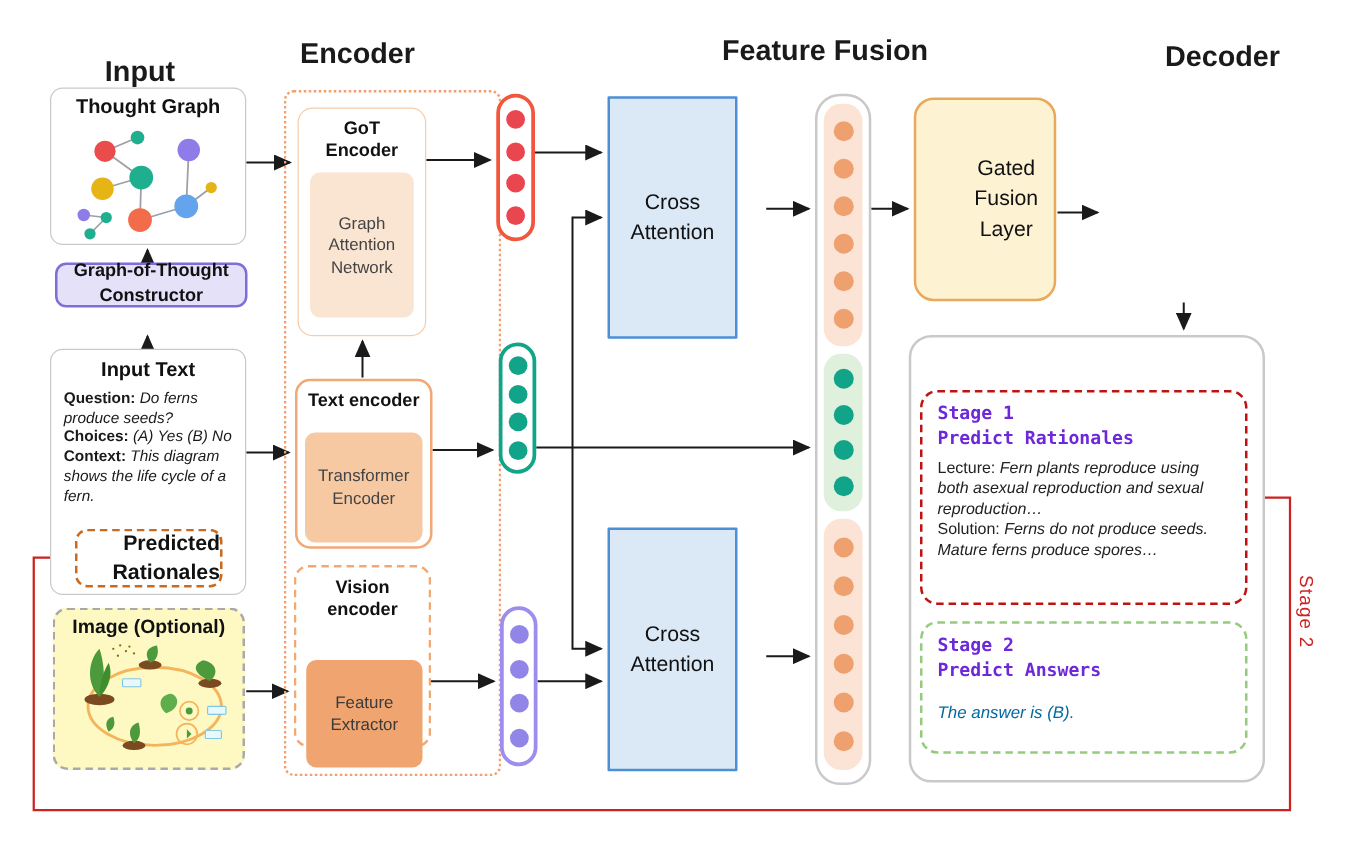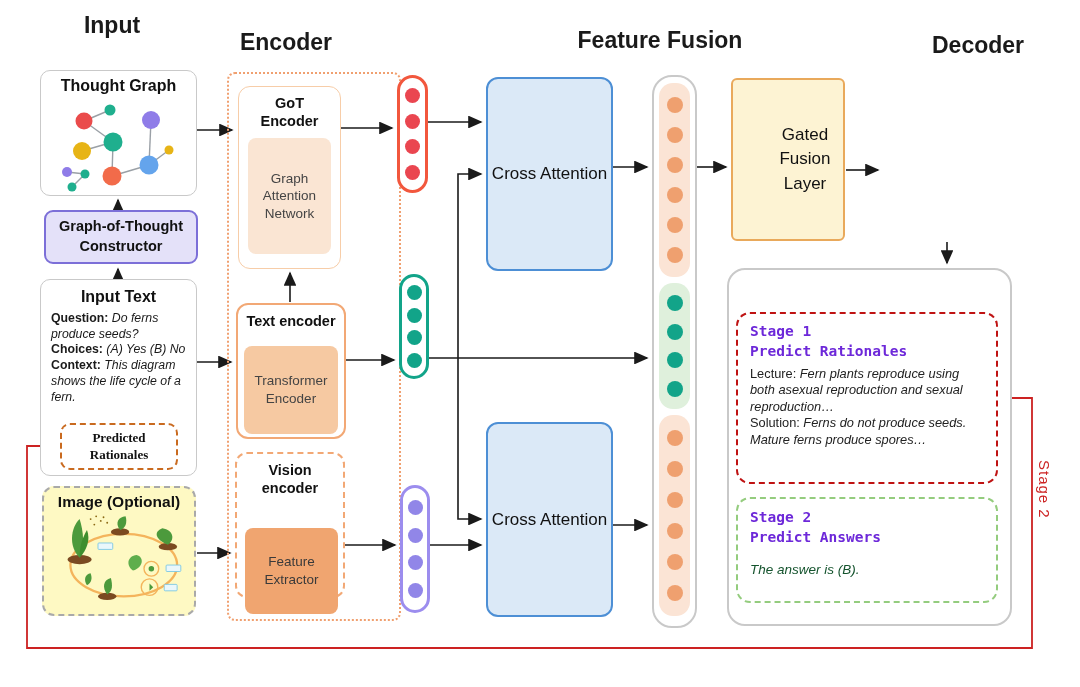--- a/index.html
+++ b/index.html
@@ -3,27 +3,27 @@
 <meta charset="utf-8">
 <style>
   html,body{margin:0;padding:0;background:#ffffff;}
   body{font-family:"Liberation Sans", sans-serif; color:#111;}
   #canvas{position:relative;width:1080px;height:687px;background:#fff;overflow:hidden;}
   .abs{position:absolute;box-sizing:border-box;}
   .hdr{font-size:23px;font-weight:600;color:#1a1a1a;white-space:nowrap;transform:translateX(-50%);}
   .box-title{font-weight:700;text-align:center;}
   
   .thought-graph{left:40px;top:70px;width:157px;height:126px;background:#fff;border:1.5px solid #c9c9c9;border-radius:10px;}
-  .got-constructor{left:44px;top:210px;width:154px;height:54px;background:#e4e1f9;border:2.5px solid #7c6fd8;border-radius:9px;display:flex;align-items:center;justify-content:center;text-align:center;font-weight:700;font-size:14.5px;line-height:1.35;padding:2px 10px;}
+  .got-constructor{left:44px;top:210px;width:154px;height:36px;background:#e4e1f9;border:2.5px solid #7c6fd8;border-radius:9px;display:flex;align-items:center;justify-content:center;text-align:center;font-weight:700;font-size:14.5px;line-height:1.35;padding:2px 10px;}
   .input-text{left:40px;top:279px;width:157px;height:197px;background:#fff;border:1.5px solid #c9c9c9;border-radius:10px;padding:8px 10px;}
   .input-text .tt{font-size:16px;margin-bottom:5px;}
   .it-body{font-size:12.3px;line-height:1.28;color:#1a1a1a;}
   .it-body .lbl{font-weight:600;}
   .it-body i{font-style:italic;}
-  .pred-rationales{left:60px;top:423px;width:118px;height:47px;background:#fff;border:2.5px dashed #c96a1f;border-radius:10px;display:flex;align-items:center;justify-content:center;text-align:center;font-weight:700;font-size:13px;line-height:1.3;font-family:Liberation Serif, serif;}
+  .pred-rationales{left:60px;top:423px;width:118px;height:47px;background:#fff;border:2.5px dashed #c96a1f;border-radius:10px;display:flex;align-items:center;justify-content:center;text-align:right;font-weight:700;font-size:17px;line-height:1.3;}
   .image-box{left:42px;top:486px;width:154px;height:130px;background:#fef9c3;border:2px dashed #a9a9a9;border-radius:12px;padding:5px 8px;}
   .image-box .tt{font-size:15.5px;}
   
   .encoder-wrap{left:227px;top:72px;width:174px;height:549px;border:2px dotted #f0a070;border-radius:8px;background:transparent;}
   .enc-box{background:#fff;border-radius:12px;padding:7px 6px;}
   .enc-box .tt{font-size:14.5px;line-height:1.25;}
   .inner-box{border-radius:8px;display:flex;align-items:center;justify-content:center;text-align:center;font-size:13.5px;line-height:1.3;color:#444;padding:4px;}
   .got-encoder{left:238px;top:86px;width:103px;height:183px;border:1.5px solid #f7cda8;}
   .gan-inner{left:248px;top:138px;width:83px;height:116px;background:#fae5d3;}
   .text-encoder{left:236px;top:303px;width:110px;height:136px;border:2px solid #f2a875;}
@@ -33,46 +33,46 @@
   
   .vcol{background:#fff;border-radius:16px;display:flex;flex-direction:column;justify-content:space-evenly;align-items:center;}
   .vcol .dot{width:15px;height:15px;border-radius:50%;}
   .vcol-red{left:397px;top:75px;width:31px;height:118px;border:3px solid #f2573d;}
   .vcol-red .dot{background:#ea4650;}
   .vcol-green{left:399px;top:274px;width:30px;height:105px;border:3px solid #12a489;}
   .vcol-green .dot{background:#12a489;}
   .vcol-purple{left:400px;top:485px;width:30px;height:128px;border:3px solid #9c8dee;}
   .vcol-purple .dot{background:#9186e8;}
   
-  .cross-attn{width:127px;background:#dbe9f7;border:2px solid #4d8fd5;border-radius:12px;display:flex;align-items:center;justify-content:center;text-align:center;font-size:17px;font-weight:500;line-height:1.4;}
+  .cross-attn{width:104px;background:#dbe9f7;border:2px solid #4d8fd5;border-radius:1px;display:flex;align-items:center;justify-content:center;text-align:center;font-size:17px;font-weight:500;line-height:1.4;}
   .ca-top{left:486px;top:77px;height:194px;}
   .ca-bot{left:486px;top:422px;height:195px;}
   
   .fusion-col{left:652px;top:75px;width:45px;height:553px;background:#fff;border:2px solid #c9c9c9;border-radius:20px;display:flex;flex-direction:column;gap:6px;padding:6px 5px;}
   .fseg{border-radius:14px;display:flex;flex-direction:column;justify-content:space-evenly;align-items:center;flex:0 0 auto;width:100%;}
   .fseg .dot{width:16px;height:16px;border-radius:50%;}
   .fseg-peach{background:#fbe4d5;}
   .fseg-peach .dot{background:#efa06f;}
   .fseg-green{background:#dff0dc;}
   .fseg-green .dot{background:#12a489;}
   .fseg1{height:194px;}
   .fseg2{height:126px;}
   .fseg3{height:201px;}
   
-  .gated{left:731px;top:78px;width:114px;height:163px;background:#fdf3d3;border:2px solid #e9a95b;border-radius:6px;display:flex;align-items:center;justify-content:center;text-align:center;font-size:17px;font-weight:500;line-height:1.45;padding-left:34px;}
+  .gated{left:731px;top:78px;width:114px;height:163px;background:#fdf3d3;border:2px solid #e9a95b;border-radius:16px;display:flex;align-items:center;justify-content:center;text-align:center;font-size:17px;font-weight:500;line-height:1.45;padding-left:34px;}
   .tdecoder{left:883px;top:78px;width:128px;height:163px;background:#deedd0;border:2px solid #85bc51;border-radius:10px;display:flex;align-items:center;justify-content:center;text-align:center;font-size:17px;font-weight:500;line-height:1.45;}
   .output-wrap{left:727px;top:268px;width:285px;height:358px;background:#fff;border:2px solid #c9c9c9;border-radius:18px;}
   .output-title{left:757px;top:278px;font-size:22px;font-weight:700;margin-top:40px;}
   .stage1{left:736px;top:312px;width:262px;height:172px;border:2.5px dashed #bf1212;border-radius:14px;padding:7px 12px;background:#fff;}
   .stage2{left:736px;top:497px;width:262px;height:106px;border:2.5px dashed #94cc7e;border-radius:14px;padding:8px 12px;background:#fff;}
   .stage-head{font-family:"DejaVu Sans Mono", monospace;font-weight:700;font-size:14.5px;line-height:1.4;color:#6d28d9;}
   .stage-body{font-size:12.8px;line-height:1.3;margin-top:4px;color:#222;}
   .stage-body .lbl{font-style:normal;}
   .stage-body i{font-style:italic;}
-  .answer-line{font-size:13.5px;font-style:italic;margin-top:14px;color:#14532d;}
+  .answer-line{font-size:13.5px;font-style:italic;margin-top:14px;color:#0369a1;}
   .stage2-label{left:1036px;top:460px;color:#cc2222;font-size:15px;writing-mode:vertical-rl;letter-spacing:1px;}
 </style>
 </head>
 <body>
 
 <div id="canvas">
 
   <svg class="abs" style="left:0;top:0;" width="1080" height="687" viewBox="0 0 1080 687">
     <defs>
       <marker id="ah" markerWidth="9" markerHeight="8" refX="8" refY="4" orient="auto">
@@ -101,21 +101,21 @@
       <line x1="613" y1="525" x2="647" y2="525" marker-end="url(#ah)"></line>
       <line x1="697" y1="167" x2="726" y2="167" marker-end="url(#ah)"></line>
       <line x1="846" y1="170" x2="878" y2="170" marker-end="url(#ah)"></line>
       <line x1="947" y1="242" x2="947" y2="263" marker-end="url(#ah)"></line>
     </g>
     <g stroke="#cc2222" stroke-width="1.8" fill="none">
       <polyline points="997,398 1032,398 1032,648 27,648 27,446 54,446" marker-end="url(#ahr)"></polyline>
     </g>
   </svg>
 
-  <div class="abs hdr" style="left:112px;top:12px;">Input</div>
+  <div class="abs hdr" style="left:112px;top:44px;">Input</div>
   <div class="abs hdr" style="left:286px;top:29px;">Encoder</div>
   <div class="abs hdr" style="left:660px;top:27px;">Feature Fusion</div>
   <div class="abs hdr" style="left:941px;top:32px;margin-left:37px;">Decoder</div>
 
   <div class="abs thought-graph">
     <div class="box-title" style="font-size:16px;margin-top:6px;">Thought Graph</div>
     <svg width="157" height="100" viewBox="0 0 157 100" style="display:block;">
       <g stroke="#9aa0a6" stroke-width="1.4">
         <line x1="43" y1="26" x2="69" y2="15"></line>
           <line x1="43" y1="26" x2="72" y2="47"></line>

